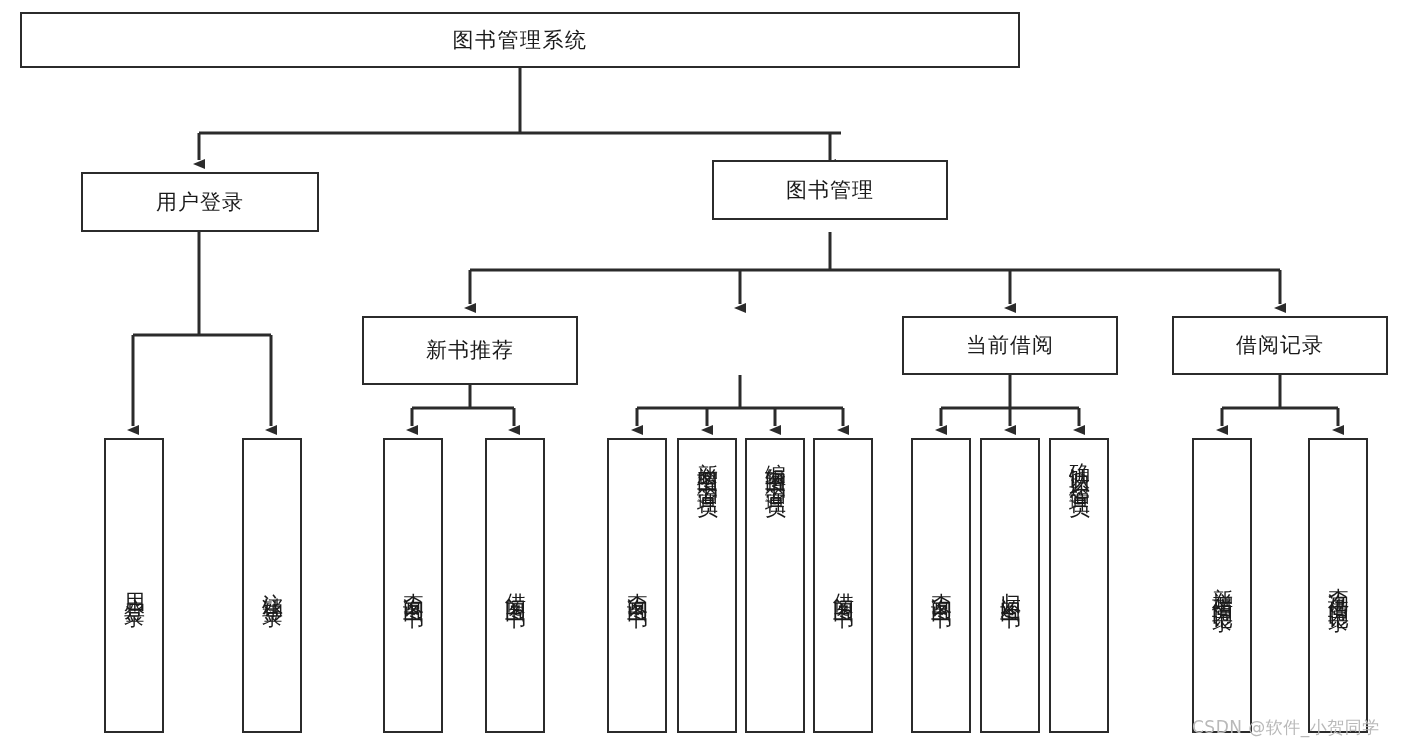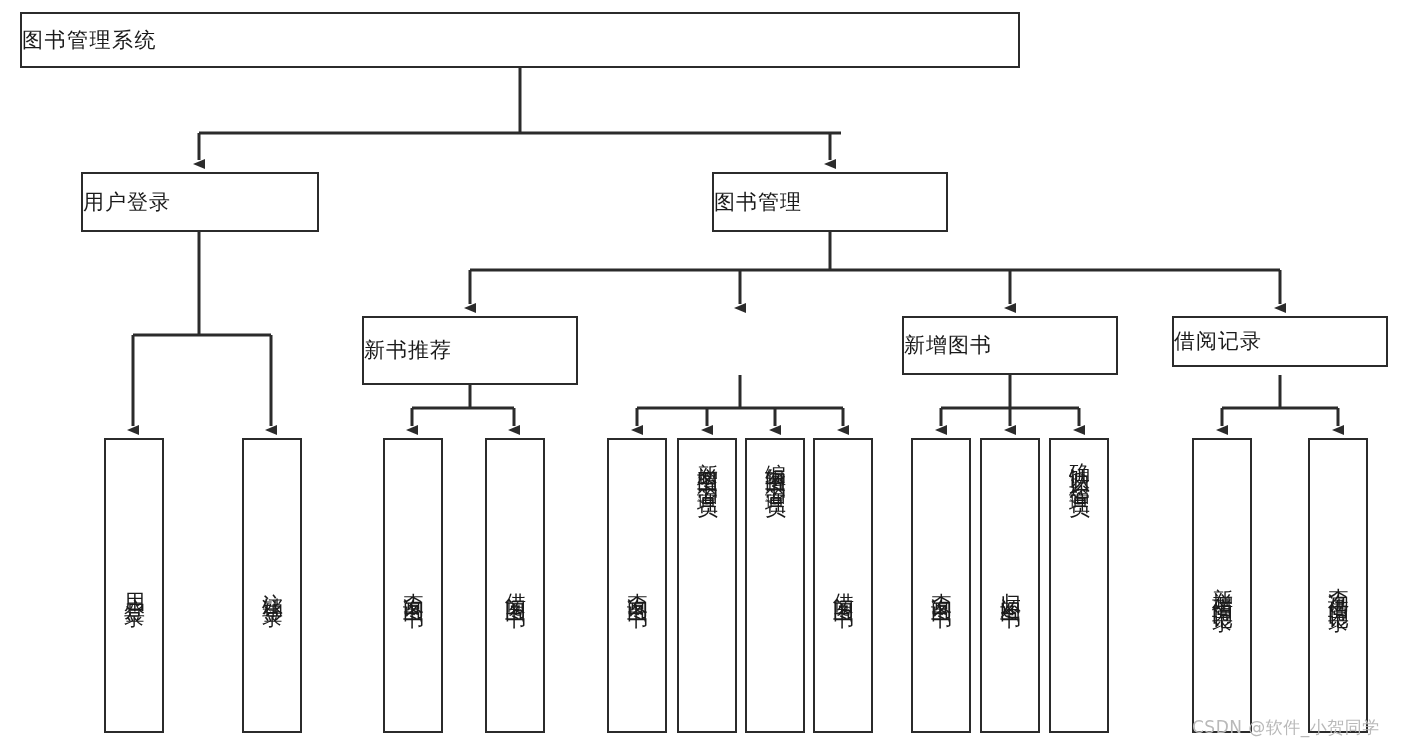--- a/index.html
+++ b/index.html
@@ -25,21 +25,21 @@
     height: 747px;
     pointer-events: none;
   }
   .node {
     position: absolute;
     box-sizing: border-box;
     background: #ffffff;
     border: 2.5px solid #2b2b2b;
     display: flex;
     align-items: center;
-    justify-content: flex-start;
+    justify-content: center;
     color: #1a1a1a;
   }
   .node .label {
     display: block;
     text-align: center;
     line-height: 1.18;
     white-space: nowrap;
   }
   
   .node.horiz .label {
@@ -130,31 +130,31 @@
     </g>
   </svg>
 
   <div class="node root horiz" style="left:20px; top:12px; width:1000px; height:56px;">
     <span class="label">图书管理系统</span>
   </div>
 
   <div class="node horiz" style="left:81px; top:172px; width:238px; height:60px;">
     <span class="label">用户登录</span>
   </div>
-  <div class="node horiz" style="left:712px; top:172px; width:236px; height:60px;">
+  <div class="node horiz" style="left:712px; top:160px; width:236px; height:60px;">
     <span class="label">图书管理</span>
   </div>
 
   <div class="node horiz" style="left:362px; top:316px; width:216px; height:69px;">
     <span class="label">新书推荐</span>
   </div>
   <div class="node horiz" style="left:902px; top:316px; width:216px; height:59px;">
-    <span class="label">新增图书</span>
-  </div>
-  <div class="node horiz" style="left:1172px; top:316px; width:216px; height:51px;">
+    <span class="label">当前借阅</span>
+  </div>
+  <div class="node horiz" style="left:1172px; top:316px; width:216px; height:59px;">
     <span class="label">借阅记录</span>
   </div>
 
   <div class="node vert" style="left:104px; top:438px; width:60px; height:295px;">
     <span class="label">用户登录</span>
   </div>
   <div class="node vert" style="left:242px; top:438px; width:60px; height:295px;">
     <span class="label">注销登录</span>
   </div>
 

